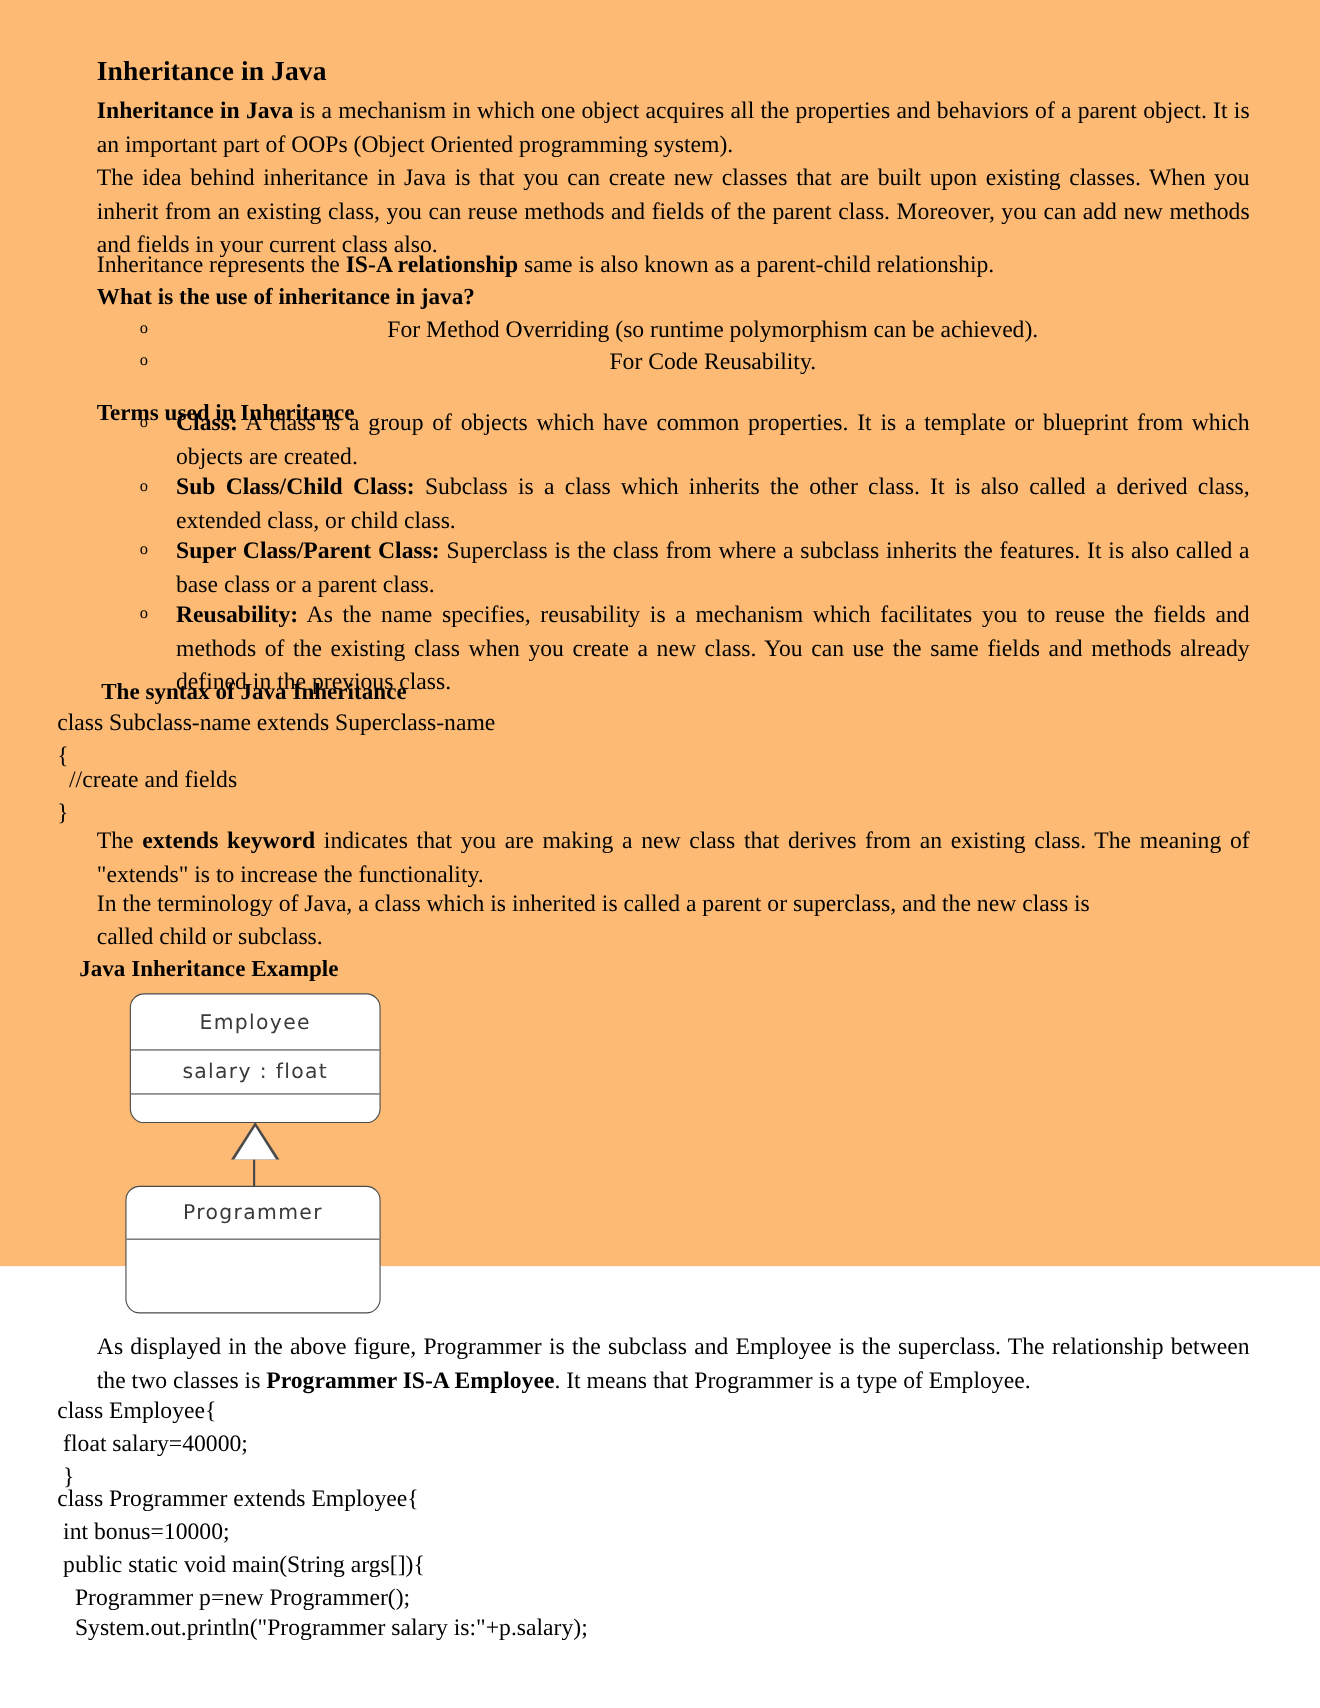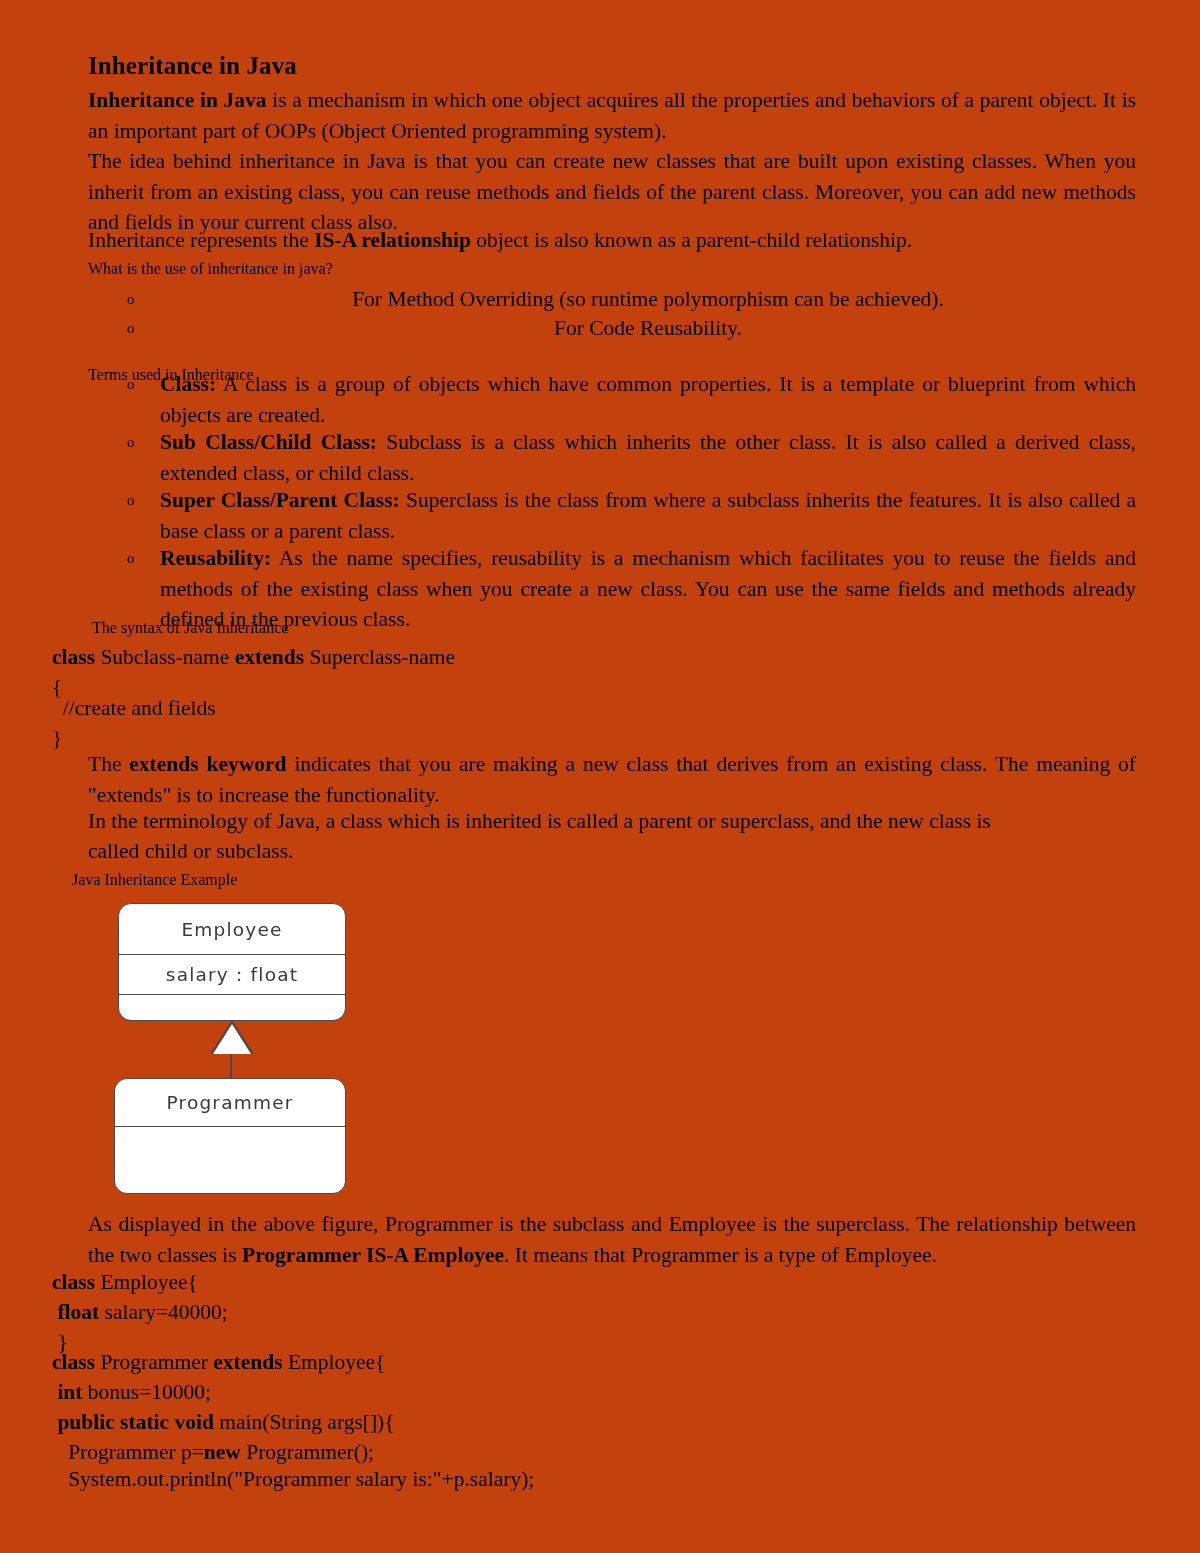--- a/index.html
+++ b/index.html
@@ -10,22 +10,22 @@
   body {
     width: 1200px;
     height: 1553px;
     overflow: hidden;
     font-family: "Liberation Serif", "DejaVu Serif", serif;
     color: #000000;
   }
   .page {
     position: relative;
     width: 1200px;
-    height: 1553px;
-    background: #c2410c;
+    height: 1151px;
+    background: #fdba74;
     box-sizing: border-box;
   }
 
   
   .doc-title {
     position: absolute;
     left: 88px;
     top: 52px;
     font-size: 25px;
     font-weight: bold;
@@ -37,32 +37,32 @@
     position: absolute;
     font-size: 21.5px;
     line-height: 30.5px;
     text-align: justify;
     text-justify: inter-word;
   }
   .para.nojust { text-align: left; }
 
   .heading {
     position: absolute;
-    font-size: 16px;
-    font-weight: normal;
+    font-size: 21px;
+    font-weight: bold;
     line-height: 30.5px;
   }
 
   .code {
     position: absolute;
     font-size: 21.5px;
     line-height: 30.5px;
     white-space: pre;
   }
-  .code b { font-weight: bold; }
+  .code b { font-weight: normal; }
 
   .bullet-row {
     position: absolute;
     font-size: 21.5px;
     line-height: 30.5px;
   }
   .bullet-row .marker {
     position: absolute;
     left: 0px;
     top: 0px;
@@ -137,21 +137,21 @@
 
   <div class="doc-title">Inheritance in Java</div>
 
   <div class="para" style="left:88px; top:85px; width:1048px;">
     <span class="b">Inheritance in Java</span><span> is a mechanism in which one object acquires all the properties and behaviors of a parent object. It is an important part of OOPs (Object Oriented programming system).</span>
   </div>
 
   <div class="para" style="left:88px; top:146px; width:1048px;">The idea behind inheritance in Java is that you can create new classes that are built upon existing classes. When you inherit from an existing class, you can reuse methods and fields of the parent class. Moreover, you can add new methods and fields in your current class also.</div>
 
   <div class="para nojust" style="left:88px; top:225px; width:1048px;">
-    <span>Inheritance represents the </span><span class="b">IS-A relationship</span><span> object is also known as a parent-child relationship.</span>
+    <span>Inheritance represents the </span><span class="b">IS-A relationship</span><span> same is also known as a parent-child relationship.</span>
   </div>
 
   <div class="heading" style="left:88px; top:254px;">What is the use of inheritance in java?</div>
 
   <div class="bullet-row nojust" style="left:127px; top:284px; width:1009px;">
     <span class="marker">o</span>
     <span class="btext">For Method Overriding (so runtime polymorphism can be achieved).</span>
   </div>
   <div class="bullet-row nojust" style="left:127px; top:313px; width:1009px;">
     <span class="marker">o</span>

